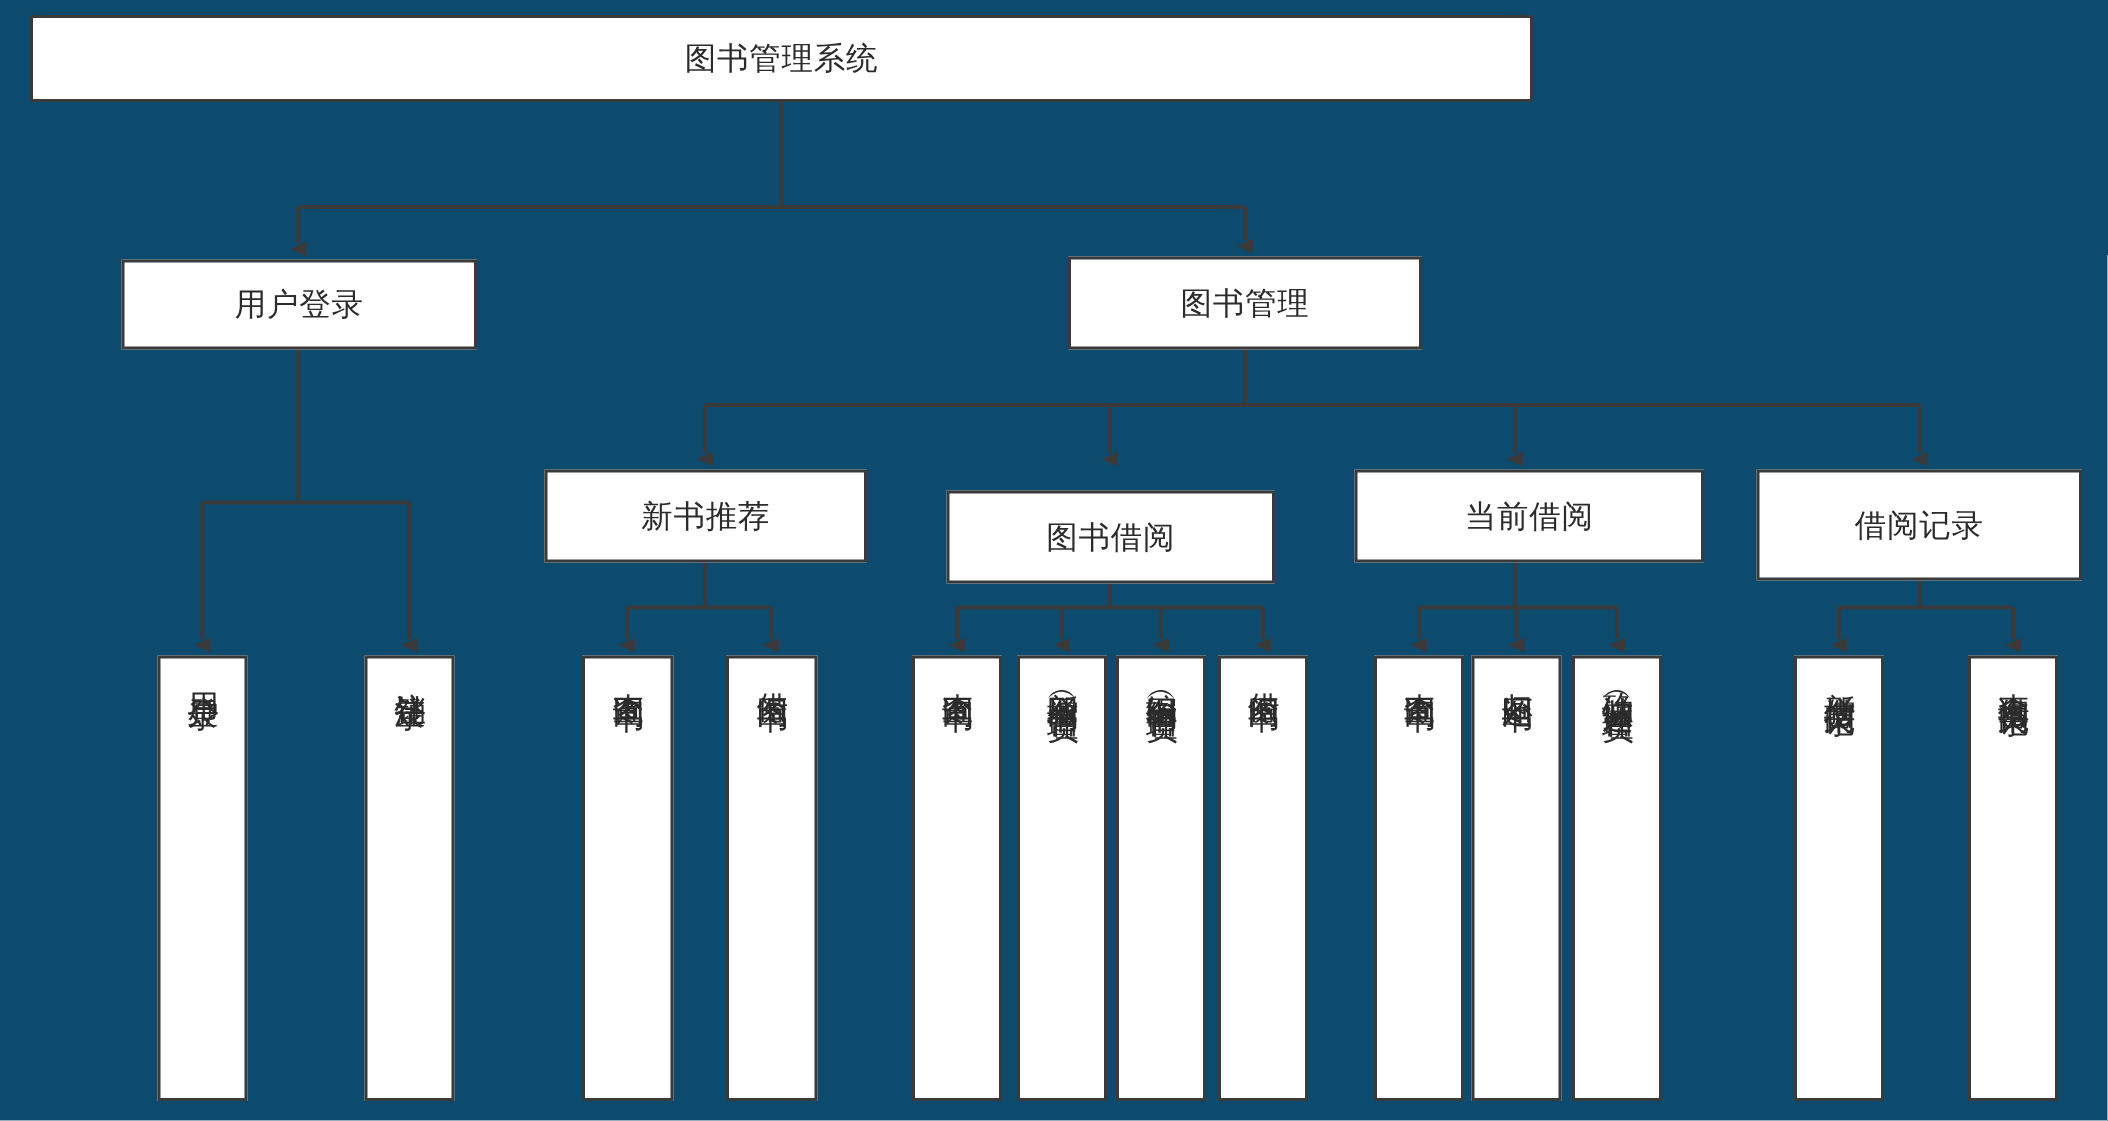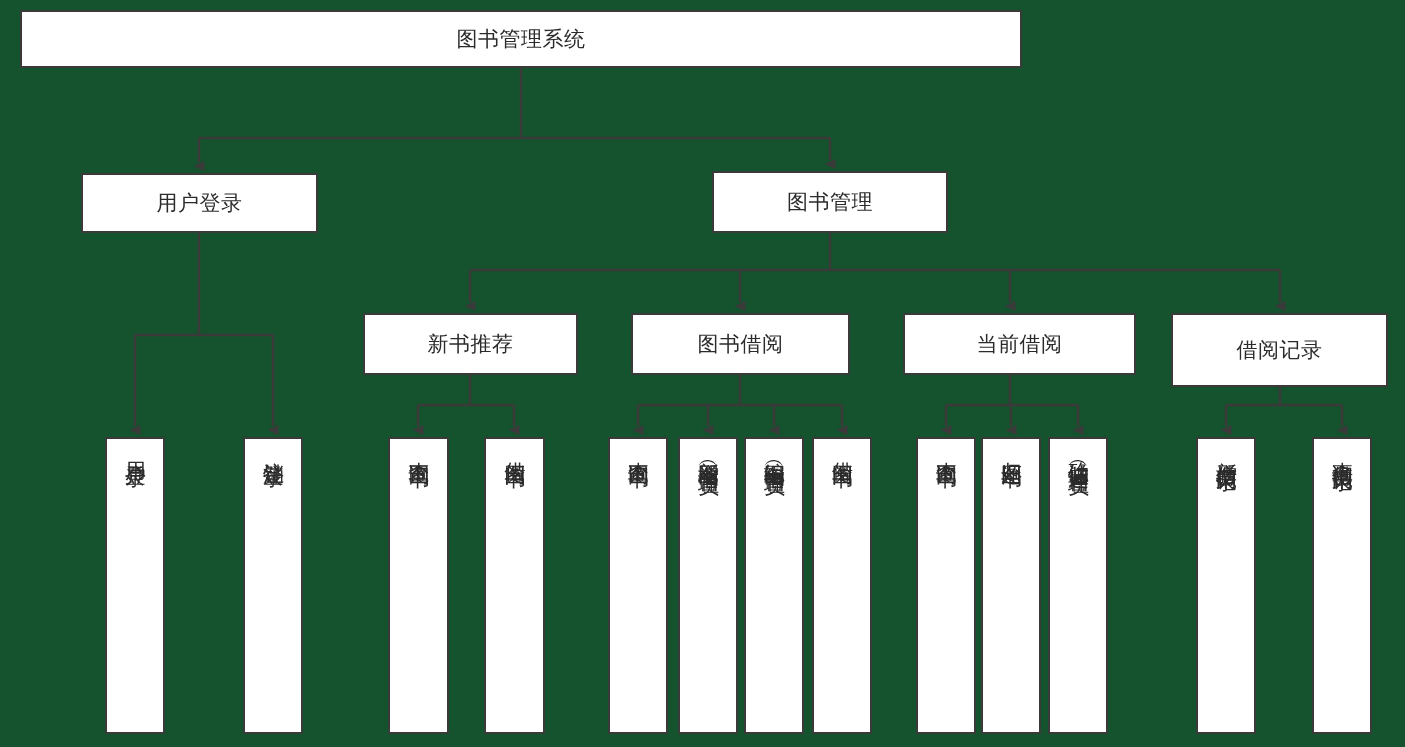--- a/index.html
+++ b/index.html
@@ -59,21 +59,21 @@
     font-size: 17px;
     color: #b9b9b9;
     white-space: nowrap;
     z-index: 3;
     letter-spacing: 0.5px;
   }
 </style>
 </head>
 <body>
 
-<div id="diagram-root" style="background: #14532d;">
+<div id="diagram-root" style="background: #0c4a6e;">
 
   <svg id="edge-layer" viewBox="0 0 1405 747" xmlns="http://www.w3.org/2000/svg">
     <defs>
       <marker id="arrow" markerWidth="10" markerHeight="11" refX="1" refY="5.5" orient="auto" markerUnits="userSpaceOnUse">
         <path d="M0,0 L10,0 L5,11 Z" fill="#3a3a3a"></path>
       </marker>
     </defs>
     <g stroke="#3a3a3a" stroke-width="2.6" fill="none">
 
       <path d="M521,68 L521,138"></path>
@@ -125,21 +125,21 @@
   <div class="node" style="left: 81px; top: 173px; width: 237px; height: 60px; border-color: rgb(58, 58, 58);">
     <span class="label" style="color: rgb(43, 43, 43);">用户登录</span>
   </div>
   <div class="node" style="left: 712px; top: 171px; width: 236px; height: 62px; border-color: rgb(58, 58, 58);">
     <span class="label" style="color: rgb(43, 43, 43);">图书管理</span>
   </div>
 
   <div class="node" style="left: 363px; top: 313px; width: 215px; height: 62px; border-color: rgb(58, 58, 58);">
     <span class="label" style="color: rgb(43, 43, 43);">新书推荐</span>
   </div>
-  <div class="node" style="left: 631px; top: 313px; width: 219px; height: 62px; border-color: rgb(58, 58, 58);">
+  <div class="node" style="left: 631px; top: 327px; width: 219px; height: 62px; border-color: rgb(58, 58, 58);">
     <span class="label" style="color: rgb(43, 43, 43);">图书借阅</span>
   </div>
   <div class="node" style="left: 903px; top: 313px; width: 233px; height: 62px; border-color: rgb(58, 58, 58);">
     <span class="label" style="color: rgb(43, 43, 43);">当前借阅</span>
   </div>
   <div class="node" style="left: 1171px; top: 313px; width: 217px; height: 74px; border-color: rgb(58, 58, 58);">
     <span class="label" style="color: rgb(43, 43, 43);">借阅记录</span>
   </div>
 
   <div class="node vertical" style="left: 105px; top: 437px; width: 60px; height: 297px; border-color: rgb(58, 58, 58);">

